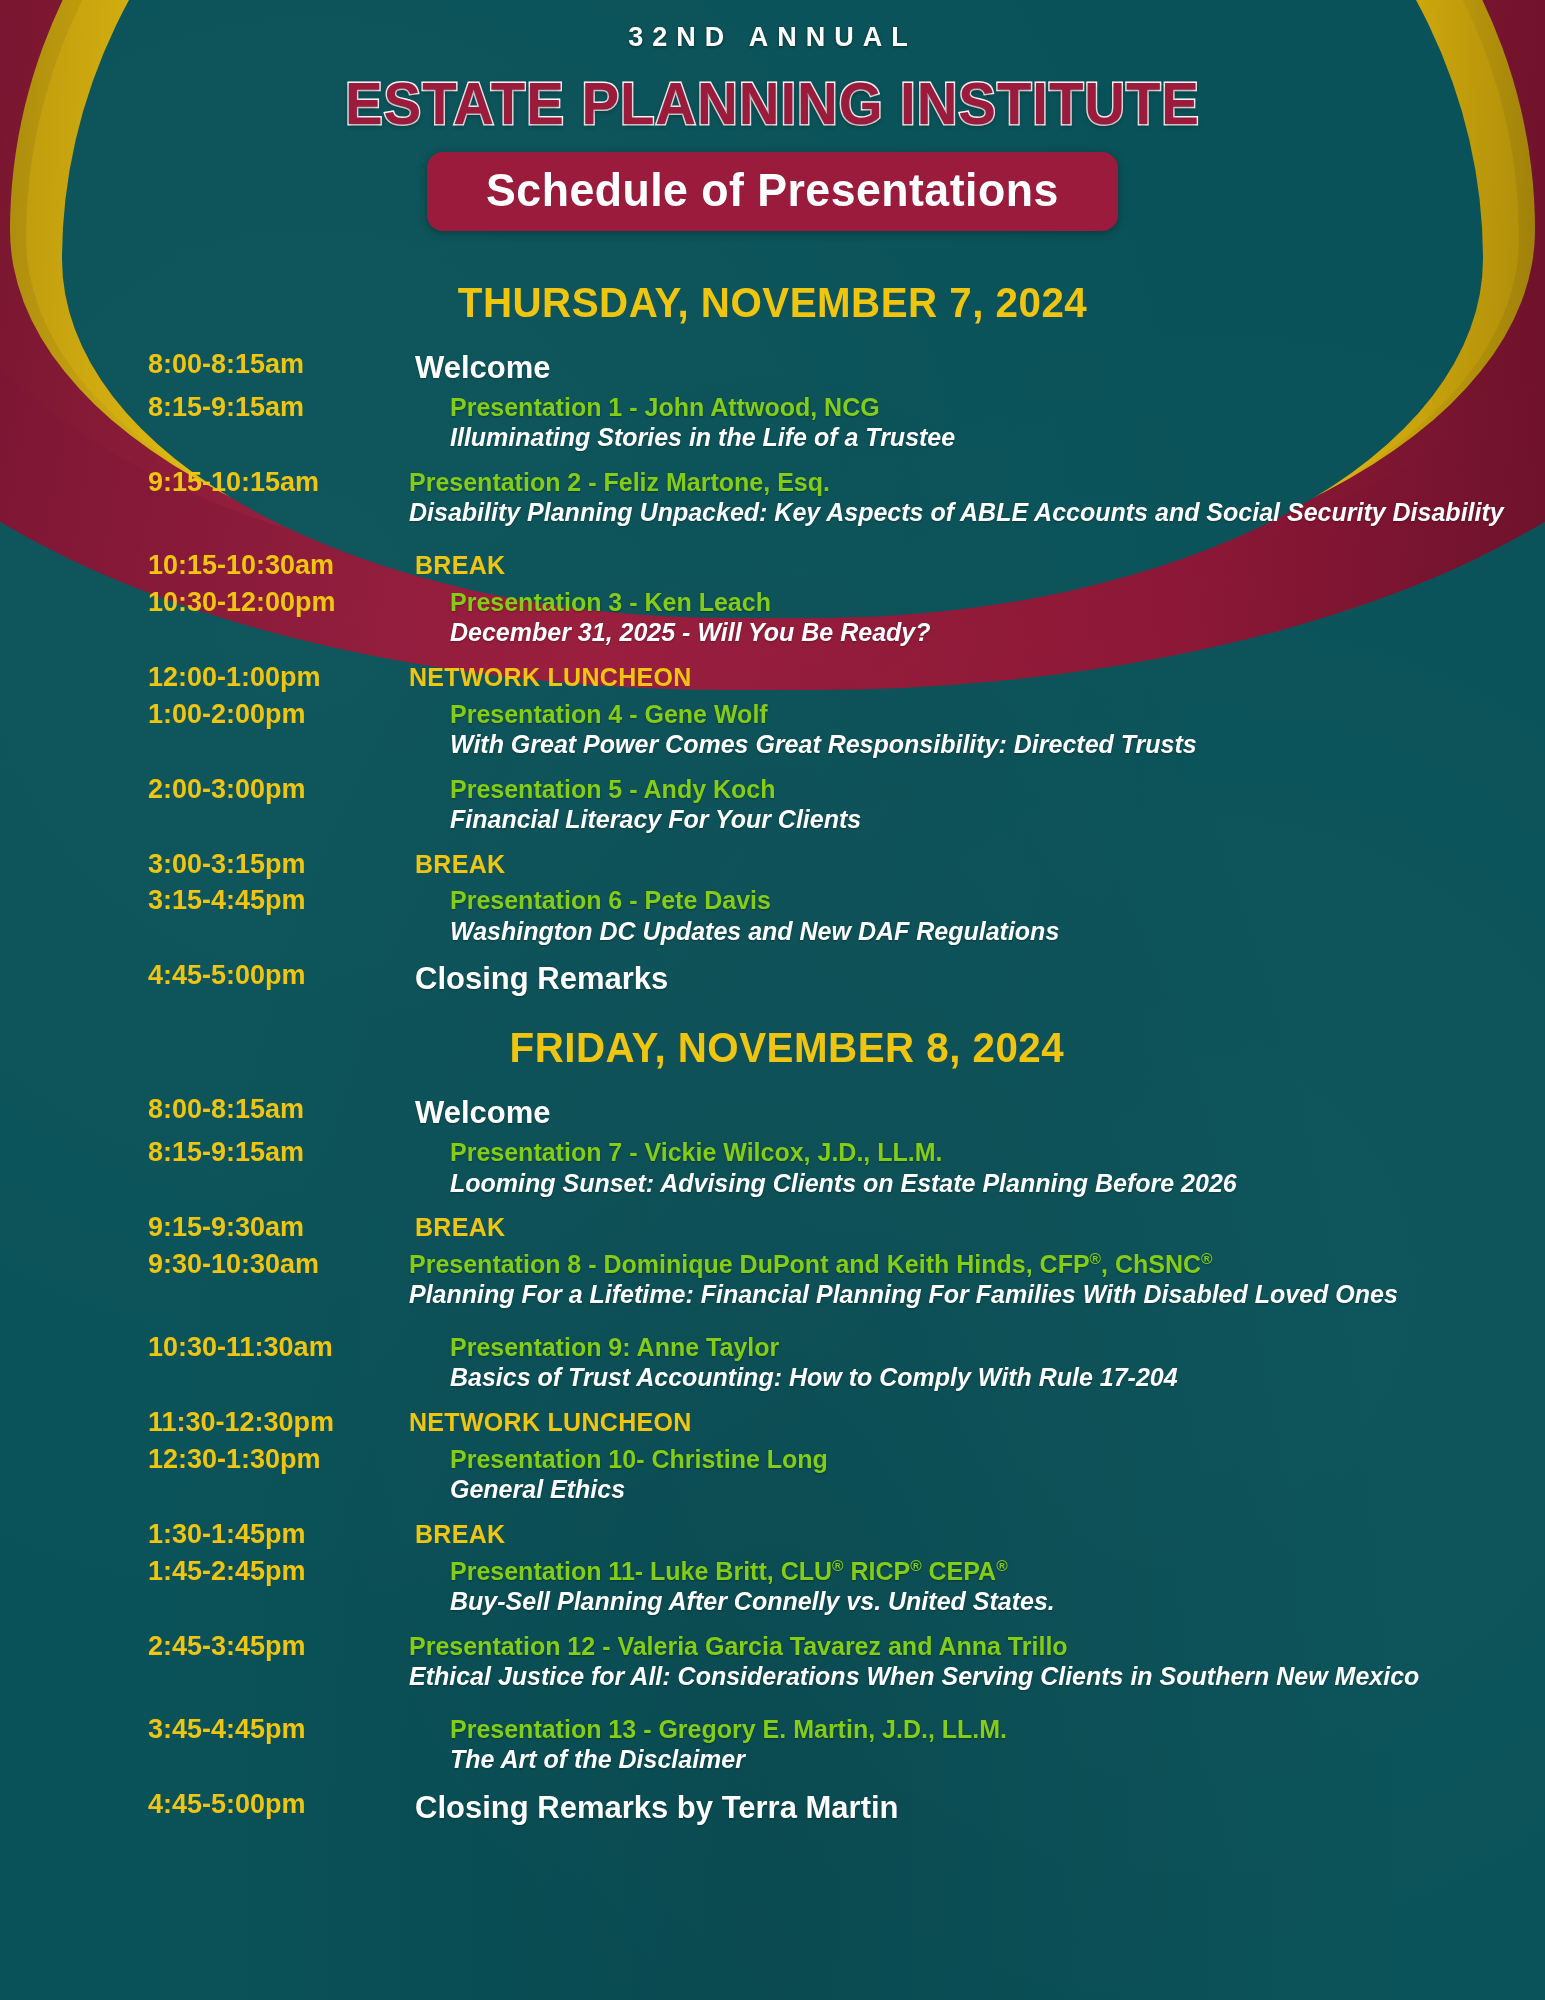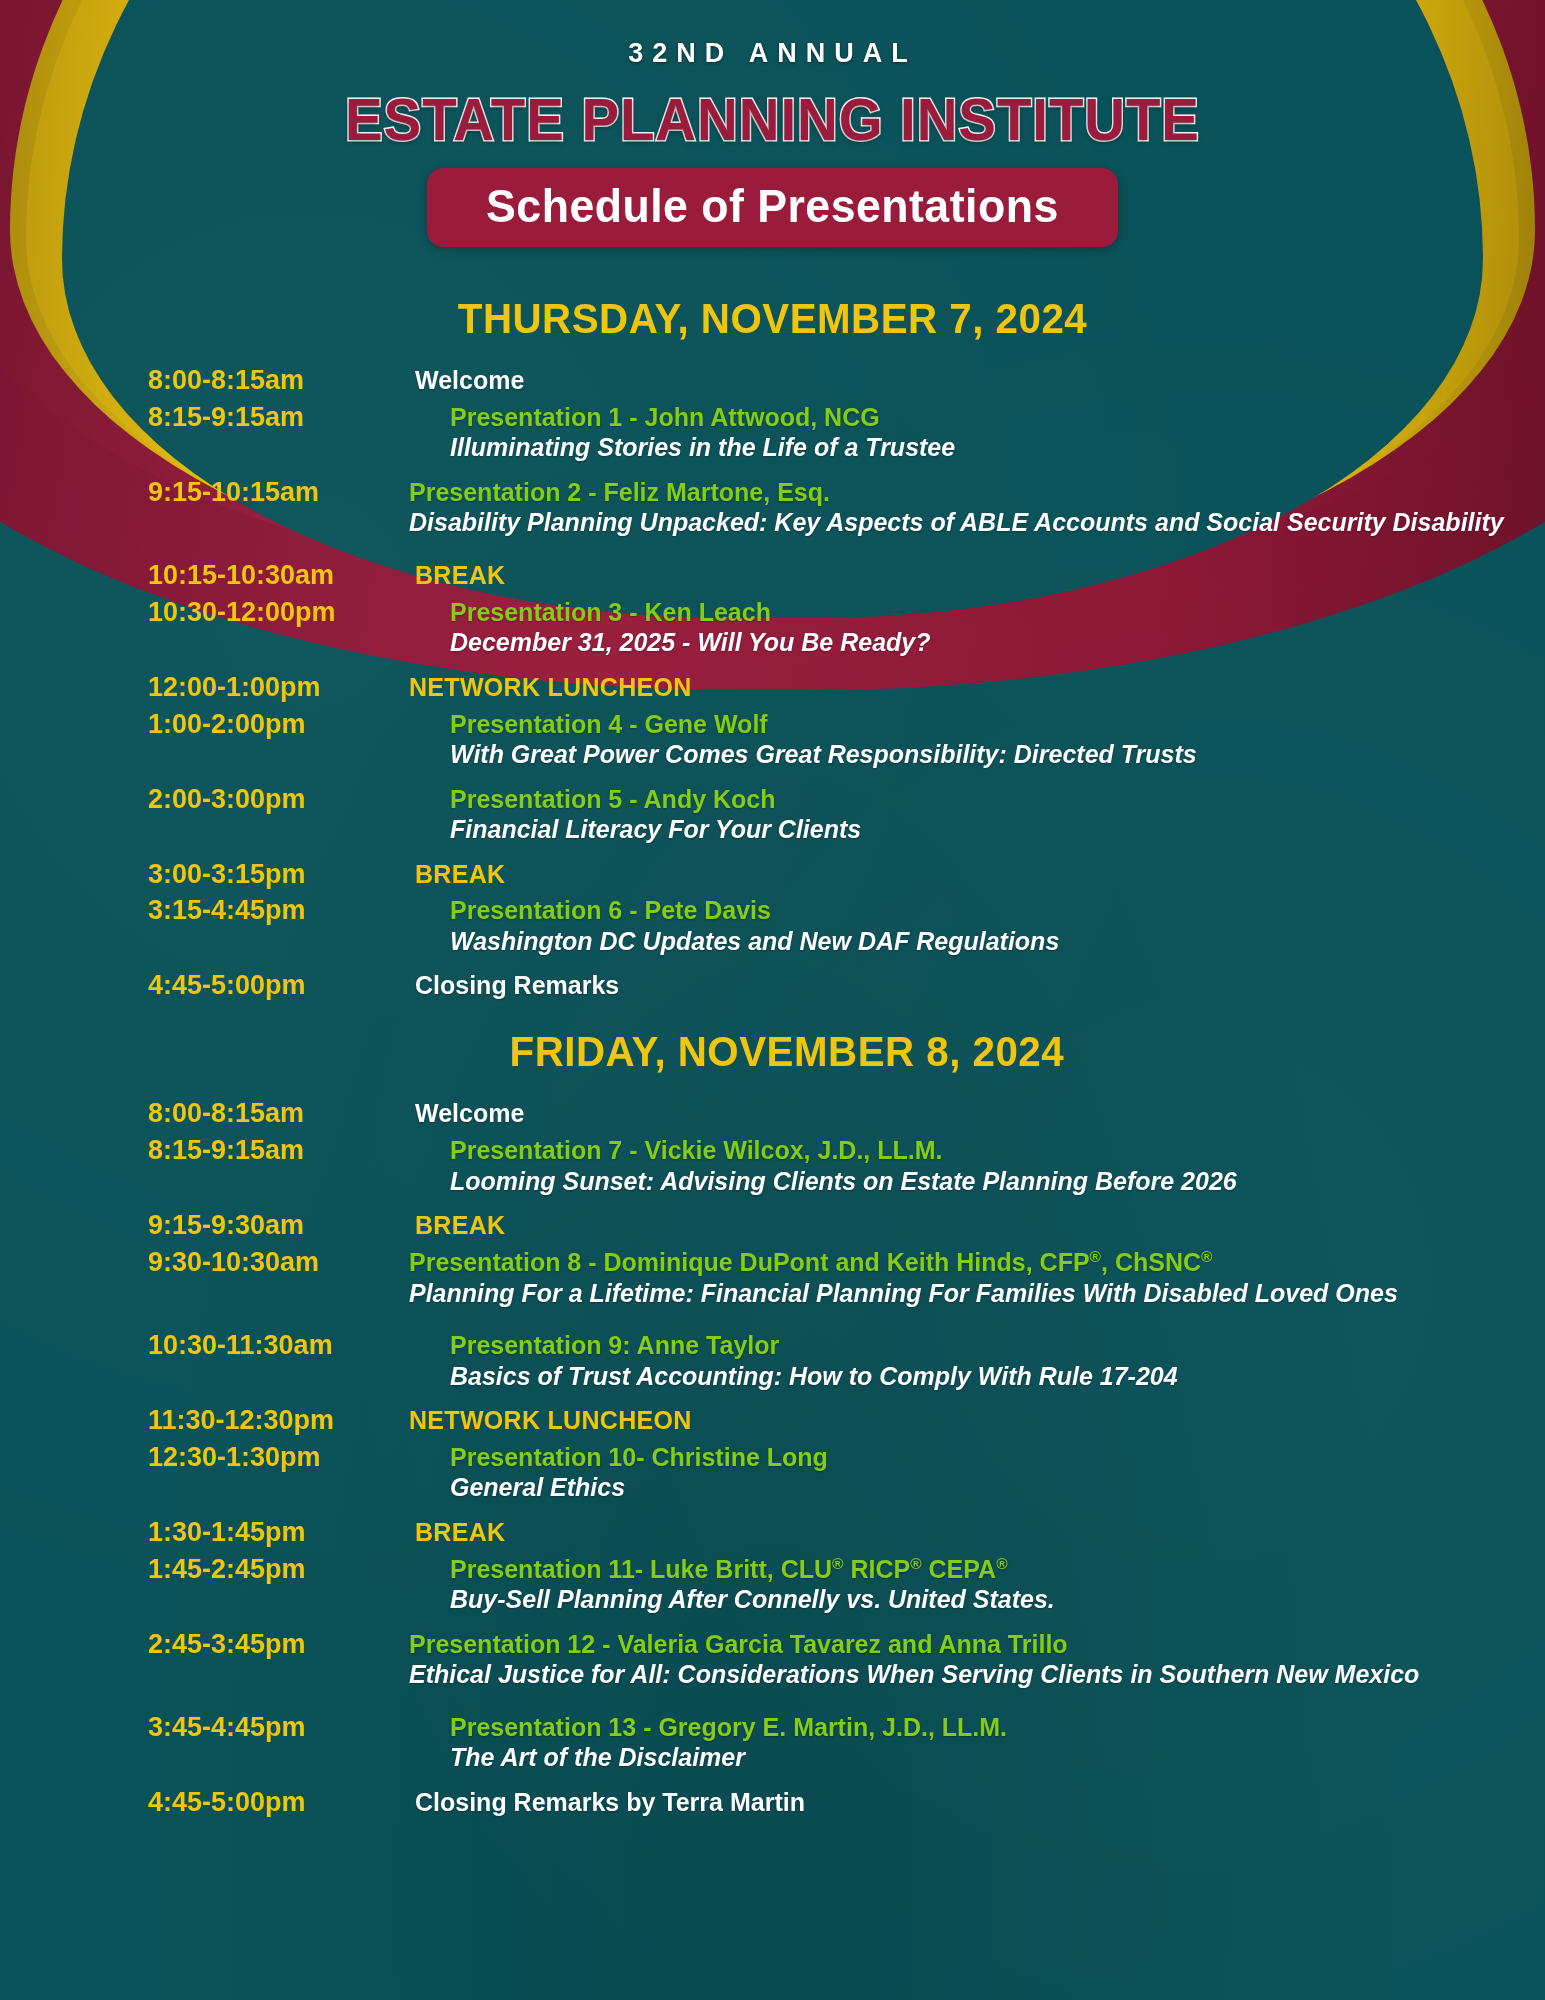--- a/index.html
+++ b/index.html
@@ -89,21 +89,21 @@
       radial-gradient(ellipse at 78% 64%, rgba(255,255,255,.02), transparent 58%),
       radial-gradient(ellipse at 50% 95%, rgba(0,0,0,.10), transparent 60%);
     pointer-events: none;
   }
 
   
   .header {
     position: relative;
     z-index: 5;
     text-align: center;
-    padding-top: 38px;
+    padding-top: 22px;
   }
   .kicker {
     color: #ffffff;
     font-size: 27px;
     font-weight: bold;
     letter-spacing: 9px;
     text-shadow: 0 1px 3px rgba(0,0,0,.45);
   }
   .main-title {
     margin-top: 16px;
@@ -182,21 +182,21 @@
   .topic {
     color: #ffffff;
     font-size: 25px;
     font-weight: bold;
     font-style: italic;
     line-height: 1.22;
     text-shadow: 0 1px 2px rgba(0,0,0,.3);
   }
   .plain {
     color: #ffffff;
-    font-size: 25px;
+    font-size: 31px;
     font-weight: bold;
     line-height: 1.22;
     padding-left: 6px;
     text-shadow: 0 1px 2px rgba(0,0,0,.3);
   }
   .break-label {
     color: #efc50f;
     font-size: 25px;
     font-weight: bold;
     line-height: 1.22;

